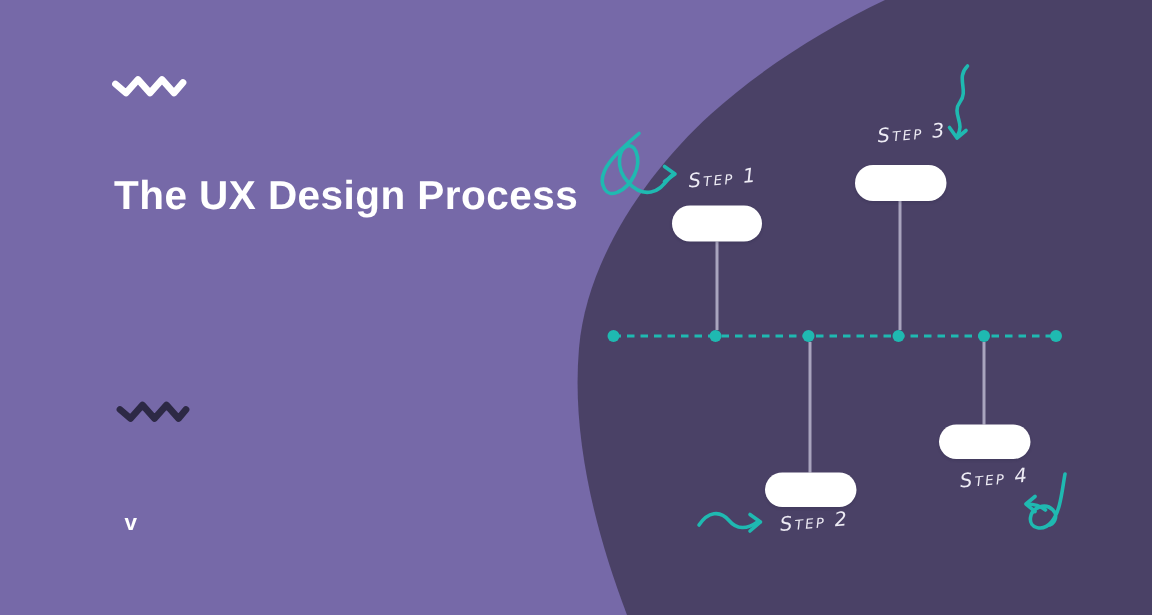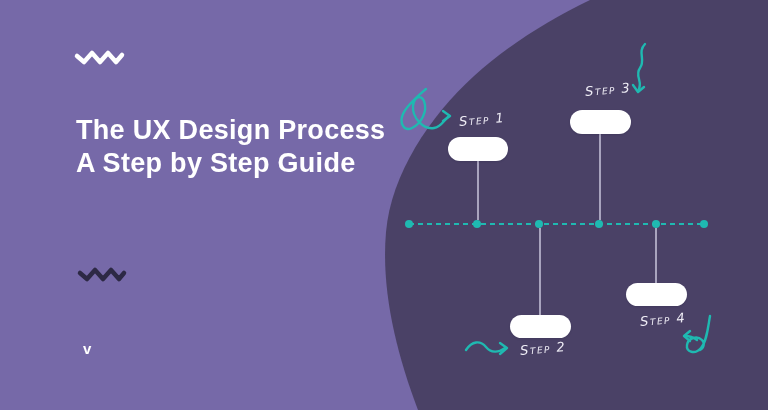--- a/index.html
+++ b/index.html
@@ -11,20 +11,21 @@
     font-family:"Liberation Sans",sans-serif;
     -webkit-font-smoothing:antialiased;
   }
   svg.layer{position:absolute;left:0;top:0;width:768px;height:410px;}
 
   .title{
     position:absolute;left:76px;top:114px;
     color:var(--title,#FFFFFF);
     font-size:27px;font-weight:bold;line-height:33px;
     letter-spacing:.3px;
+    text-align:center;
   }
 
   .logo-v{
     position:absolute;left:83px;top:340px;
     color:#FFFFFF;font-size:15px;font-weight:bold;
   }
 
   .pill{
     position:absolute;background:var(--pill,#FFFFFF);
     border-radius:13px;box-shadow:0 1px 2px rgba(30,25,55,.18);
@@ -104,21 +105,20 @@
            C695,355 686,352 687,345
            C688,338 697,335 702,340
            C705,343 704,348 700,350"></path>
       <path d="M697,340 C693,337 689,336 685,336"></path>
       <path d="M690,331 L684,336 M690,341 L684,336"></path>
     </g>
   </svg>
 
   <div class="title">
     <div>The UX Design Process</div>
-    <div>A Step by Step Guide</div>
   </div>
 
   <div class="pill pill-1"></div>
   <div class="pill pill-2"></div>
   <div class="pill pill-3"></div>
   <div class="pill pill-4"></div>
 
   <span class="step-label label-1">Step 1</span>
   <span class="step-label label-2">Step 2</span>
   <span class="step-label label-3">Step 3</span>

